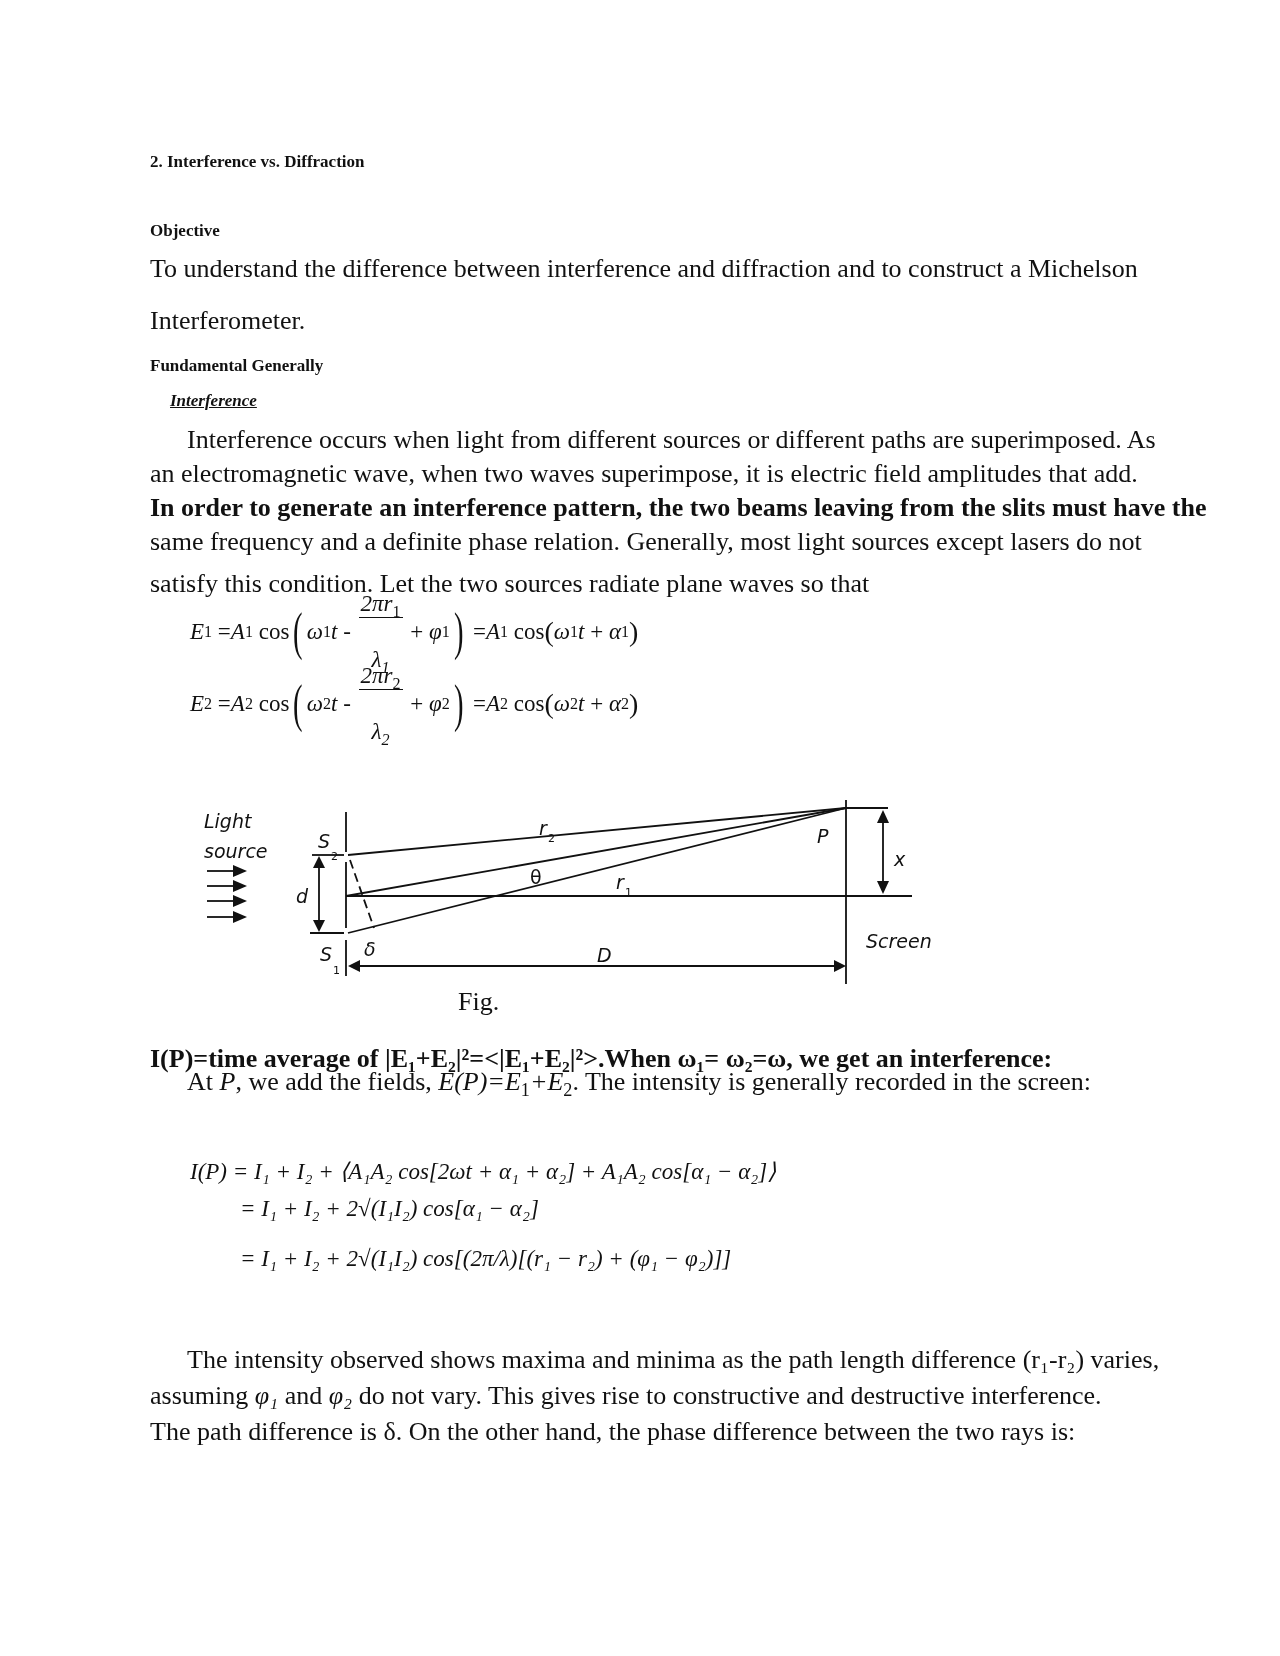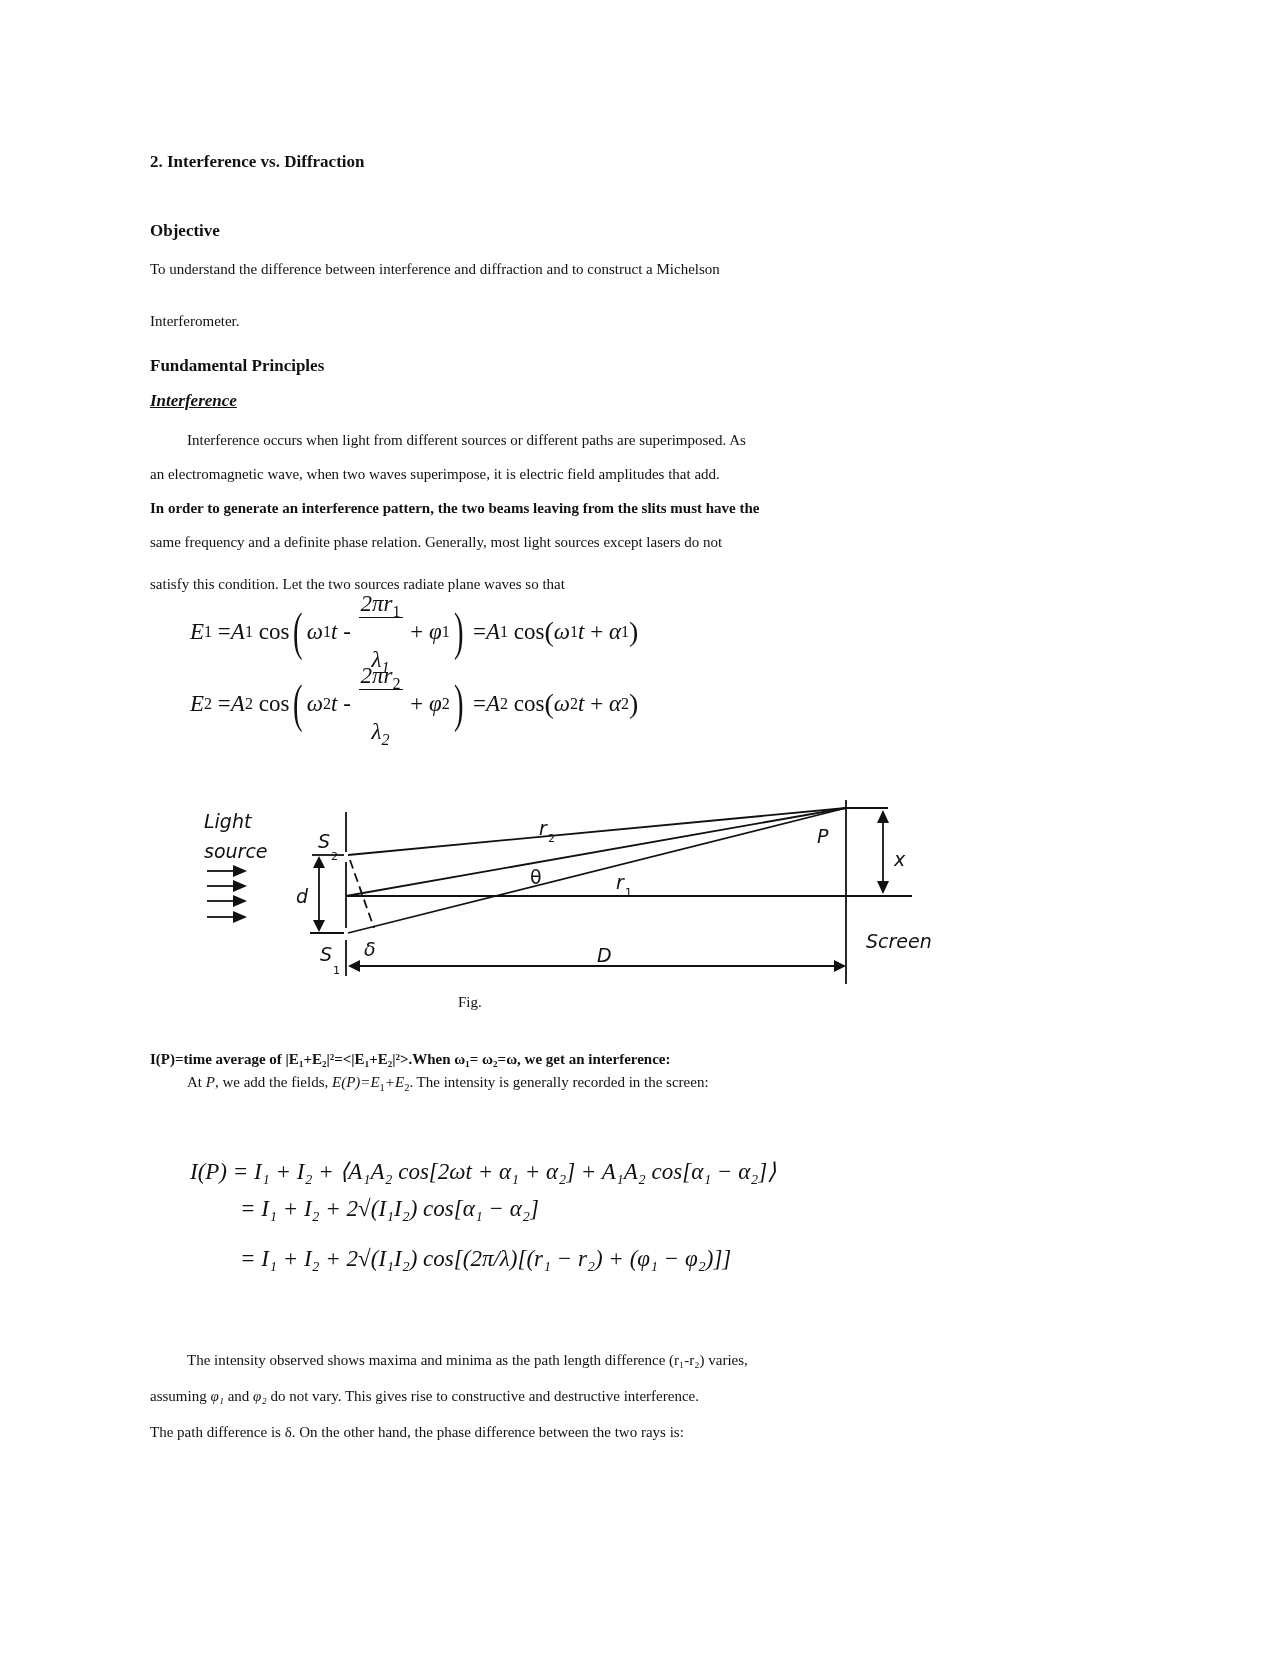--- a/index.html
+++ b/index.html
@@ -1,41 +1,41 @@
 <!DOCTYPE html>
 <html><head>
 <meta charset="utf-8">
 <style>
   html, body { margin: 0; padding: 0; background: #ffffff; }
   body { width: 1280px; height: 1656px; position: relative; overflow: hidden; color: #111; font-family: "Liberation Serif", serif; }
   .abs { position: absolute; white-space: nowrap; }
   .h { font-weight: bold; font-size: 17px; }
-  .p { font-size: 15px; line-height: 34px; }
+  .p { font-size: 26px; line-height: 34px; }
   .it { font-style: italic; }
-  .ul { text-decoration: underline; }
+  .ul { text-decoration: underline; margin-left: 20px; }
   sub, sup { font-size: 0.7em; line-height: 0; }
   .math { font-family: "Liberation Serif", serif; font-size: 23px; }
   .frac { display: inline-flex; flex-direction: column; align-items: center; vertical-align: middle; margin: 0 2px; }
   .frac .num { border-bottom: 1.3px solid #111; padding: 0 2px; line-height: 26px; }
   .frac .den { line-height: 26px; margin-top: 29px; }
   .big { font-size: 52px; font-weight: 100; vertical-align: middle; line-height: 1; transform: scaleX(0.55); display: inline-block; }
   .brk { font-size: 28px; vertical-align: middle; }
   .dlabel { font-family: "DejaVu Sans", sans-serif; font-style: italic; font-size: 19px; position: absolute; }
   .dsub { font-family: "DejaVu Sans", sans-serif; font-size: 11px; position: absolute; }
 </style>
 </head>
 <body>
 
 <div class="abs h" style="left:150px; top:152px;">2. Interference vs. Diffraction</div>
 
 <div class="abs h" style="left:150px; top:221px;">Objective</div>
 <div class="abs p" style="left:150px; top:252px;">To understand the difference between interference and diffraction and to construct a Michelson</div>
 <div class="abs p" style="left:150px; top:286px;margin-top:18px;">Interferometer.</div>
 
-<div class="abs h" style="left:150px; top:356px;">Fundamental Principles</div>
+<div class="abs h" style="left:150px; top:356px;">Fundamental Generally</div>
 <div class="abs h it ul" style="left:150px; top:391px;">Interference</div>
 
 <div class="abs p" style="left:187px; top:423px;">Interference occurs when light from different sources or different paths are superimposed. As</div>
 <div class="abs p" style="left:150px; top:457px;">an electromagnetic wave, when two waves superimpose, it is electric field amplitudes that add.</div>
 <div class="abs p" style="left:150px; top:491px;font-weight:bold;">In order to generate an interference pattern, the two beams leaving from the slits must have the</div>
 <div class="abs p" style="left:150px; top:525px;">same frequency and a definite phase relation. Generally, most light sources except lasers do not</div>
 <div class="abs p" style="left:150px; top:559px;margin-top:8px;">satisfy this condition. Let the two sources radiate plane waves so that</div>
 
 <div class="abs math" style="left:190px; top:600px; height:64px; display:flex; align-items:center;">
   <span class="it">E</span>

